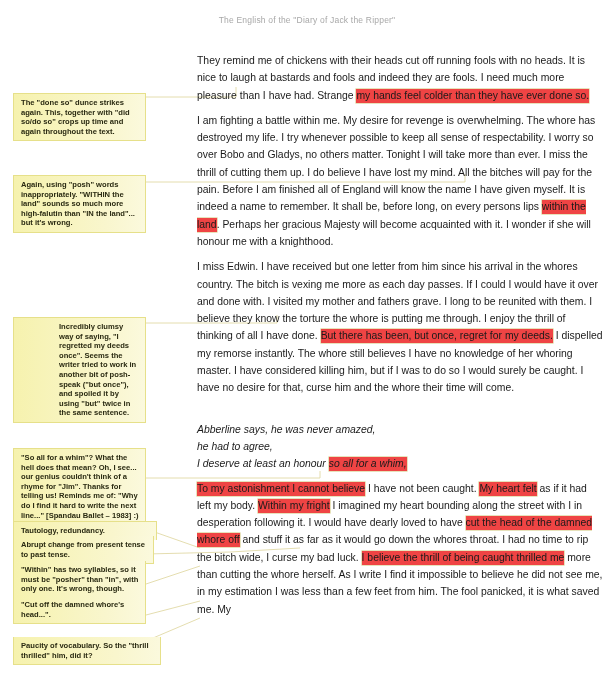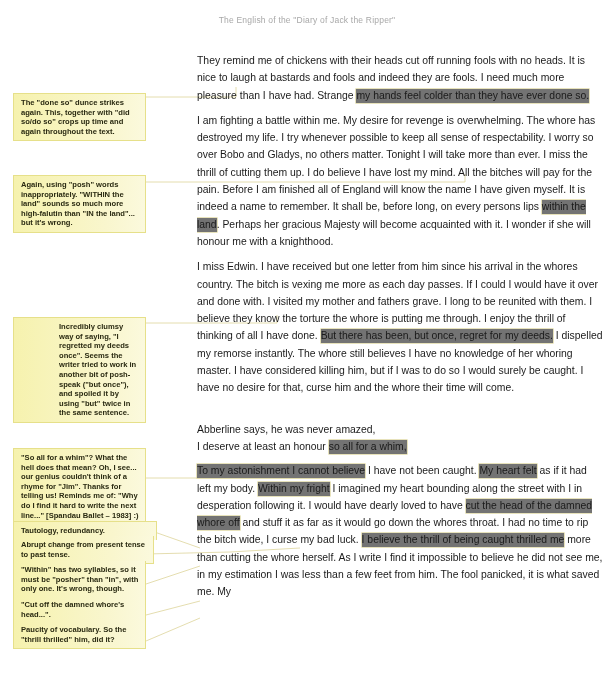--- a/index.html
+++ b/index.html
@@ -39,26 +39,27 @@
   .para {
     font-size: 10.4px;
     line-height: 17.3px;
     color: #1a1a1a;
     margin: 0 0 8px 0;
     text-align: left;
     font-family: "Liberation Sans", sans-serif;
   }
   .para.verse {
     margin-bottom: 0;
+    font-style: italic;
   }
   .gap-sm { height: 7px; }
   .gap-md { height: 16px; }
 
   .hl {
-    background: #737373;
+    background: #ef4444;
     box-shadow: 0 0 0 0.6px #d8cf8e;
     padding: 1px 0 2px 0;
   }
 
   
   .note {
     position: absolute;
     background: #f7f4b8;
     background: linear-gradient(90deg, #f6f2ae 0%, #f9f6cd 70%, #fbf9dd 100%);
     border: 0.6px solid #e6e08a;
@@ -118,20 +119,21 @@
 
   <p class="para"><span>They remind me of chickens with their heads cut off running fools with no heads.  It is nice to laugh at bastards and fools and indeed they are fools. I need much more pleasure than I have had. Strange </span><span class="hl">my hands feel colder than they have ever done so.</span></p>
 
   <p class="para"><span>I am fighting a battle within me. My desire for revenge is overwhelming. The whore has destroyed my life. I try whenever possible to keep all sense of respectability. I worry so over Bobo and Gladys, no others matter. Tonight I will take more than ever. I miss the thrill of cutting them up. I do believe I have lost my mind. All the bitches will pay for the pain. Before I am finished all of England will know the name I have given myself. It is indeed a name to remember. It shall be, before long, on every persons lips </span><span class="hl">within the land</span><span>. Perhaps her gracious Majesty will become acquainted with it. I wonder if she will honour me with a knighthood.</span></p>
 
   <p class="para"><span>I miss Edwin. I have received but one letter from him since his arrival in the whores country. The bitch is vexing me more as each day passes. If I could I would have it over and done with. I visited my mother and fathers grave. I long to be reunited with them. I believe they know the torture the whore is putting me through. I enjoy the thrill of thinking of all I have done. </span><span class="hl">But there has been, but once, regret for my deeds.</span><span> I dispelled my remorse instantly. The whore still believes I have no knowledge of her whoring master. I have considered killing him, but if I was to do so I would surely be caught. I have no desire for that, curse him and the whore their time will come.</span></p>
 
   <div class="gap-md"></div>
 
   <p class="para verse">Abberline says, he was never amazed,</p>
+  <p class="para verse">he had to agree,</p>
   <p class="para verse"><span>I deserve at least an honour </span><span class="hl">so all for a whim,</span></p>
 
   <div class="gap-sm"></div>
 
 
   <p class="para"><span class="hl">To my astonishment I cannot believe</span><span> I have not been caught. </span><span class="hl">My heart felt</span><span> as if it had left my body. </span><span class="hl">Within my fright</span><span> I imagined my heart bounding along the street with I in desperation following it. I would have dearly loved to have </span><span class="hl">cut the head of the damned whore off</span><span> and stuff it as far as it would go down the whores throat. I had no time to rip the bitch wide, I curse my bad luck. </span><span class="hl">I believe the thrill of being caught thrilled me</span><span> more than cutting the whore herself. As I write I find it impossible to believe he did not see me, in my estimation I was less than a few feet from him. The fool panicked, it is what saved me. My</span></p>
 
 </div>
 
 <div class="note" style="left:13px; top:93px; width:133px;">The "done so" dunce strikes again.  This, together with "did so/do so" crops up time and again throughout the text.</div>
@@ -143,13 +145,13 @@
 <div class="note" style="left:13px; top:448px; width:133px;">"So all for a whim"?  What the hell does that mean?  Oh, I see... our genius couldn't think of a rhyme for "Jim".  Thanks for telling us!  Reminds me of: "Why do I find it hard to write the next line..." [Spandau Ballet – 1983] :)</div>
 
 <div class="note stacked-first" style="left:13px; top:521px; width:144px;">Tautology, redundancy.</div>
 
 <div class="note stacked" style="left:13px; top:536px; width:141px;">Abrupt change from present tense to past tense.</div>
 
 <div class="note stacked" style="left:13px; top:561px; width:133px;">"Within" has two syllables, so it must be "posher" than "in", with only one.  It's wrong, though.</div>
 
 <div class="note stacked" style="left:13px; top:596px; width:133px;">"Cut off the damned whore's head...".</div>
 
-<div class="note stacked" style="left:13px; top:621px; width:133px;">Paucity of vocabulary.  So the "thrill thrilled" him, did it?</div>
+<div class="note stacked" style="left:13px; top:637px; width:148px;">Paucity of vocabulary.  So the "thrill thrilled" him, did it?</div>
 
 </body></html>

